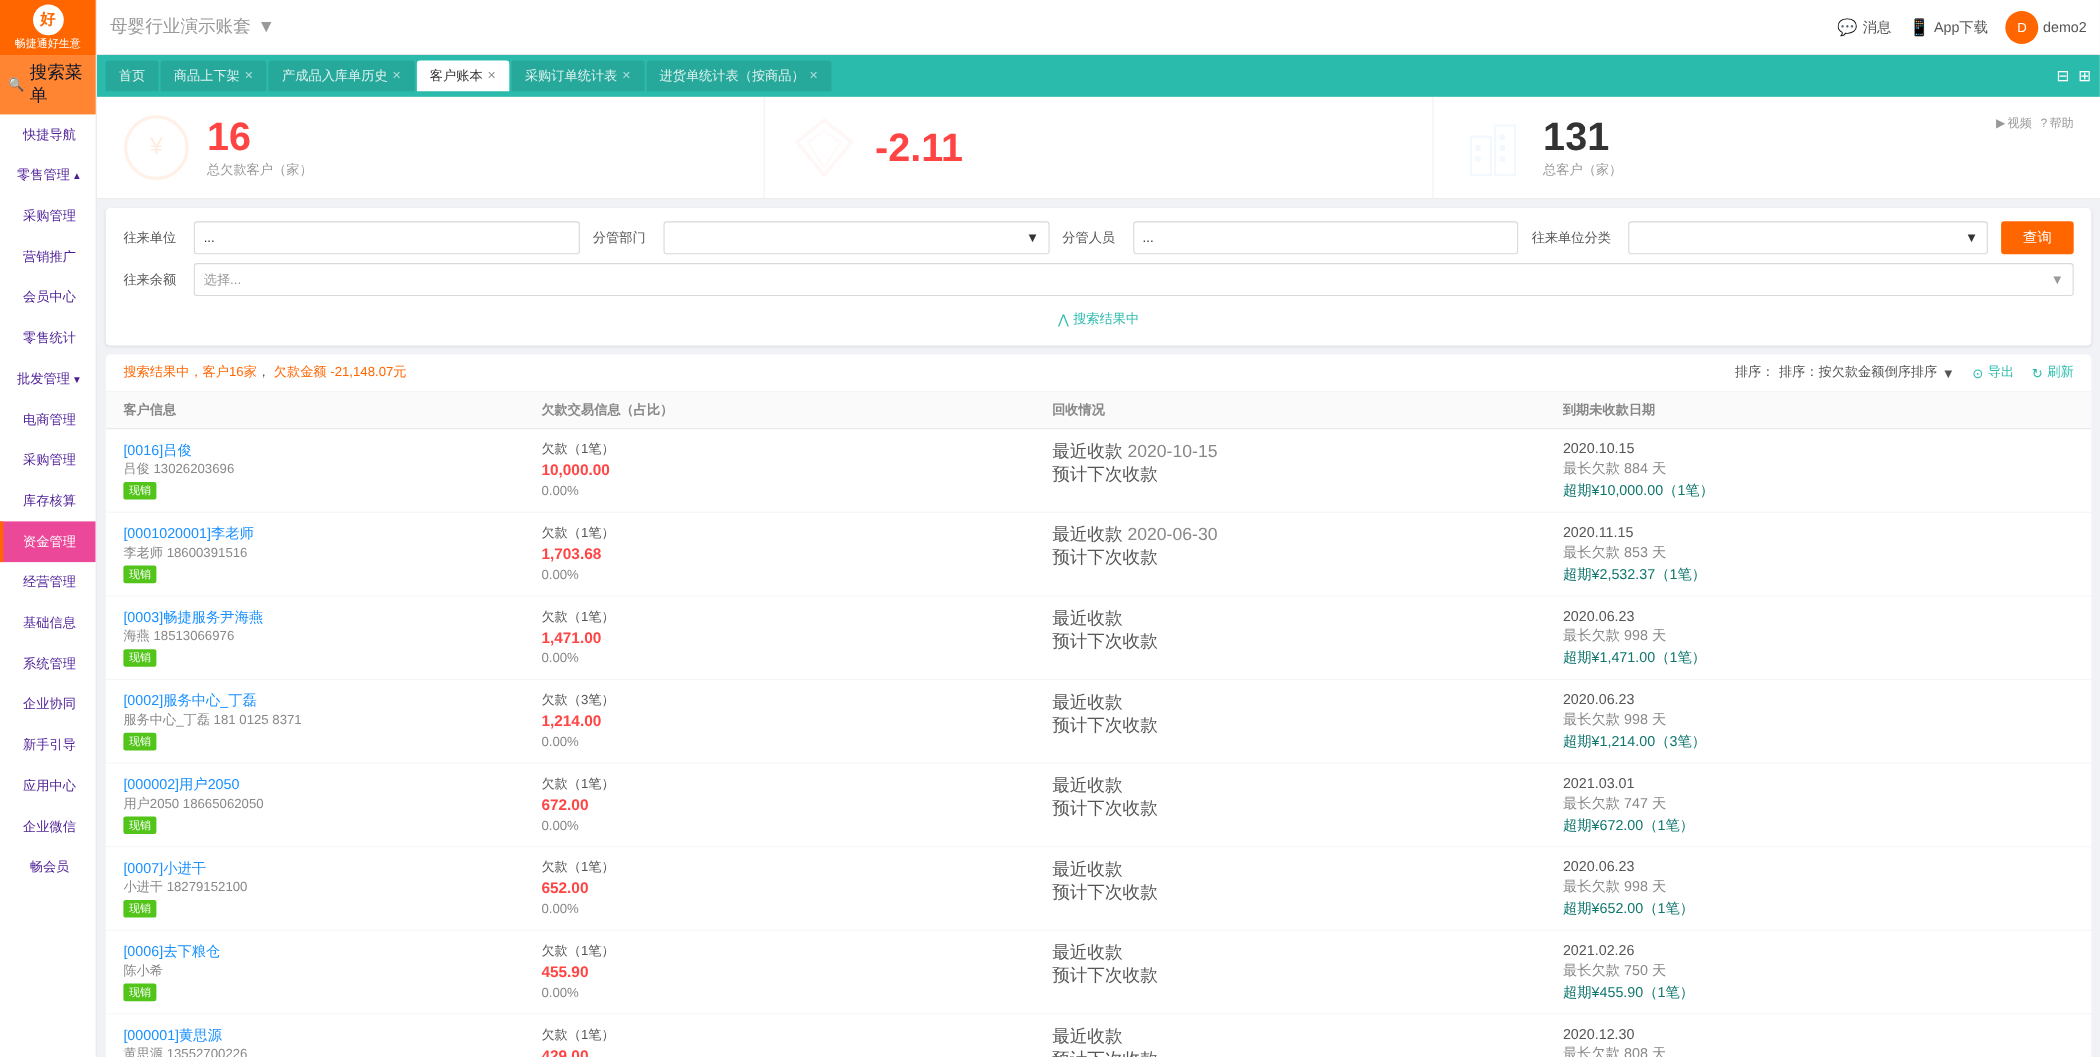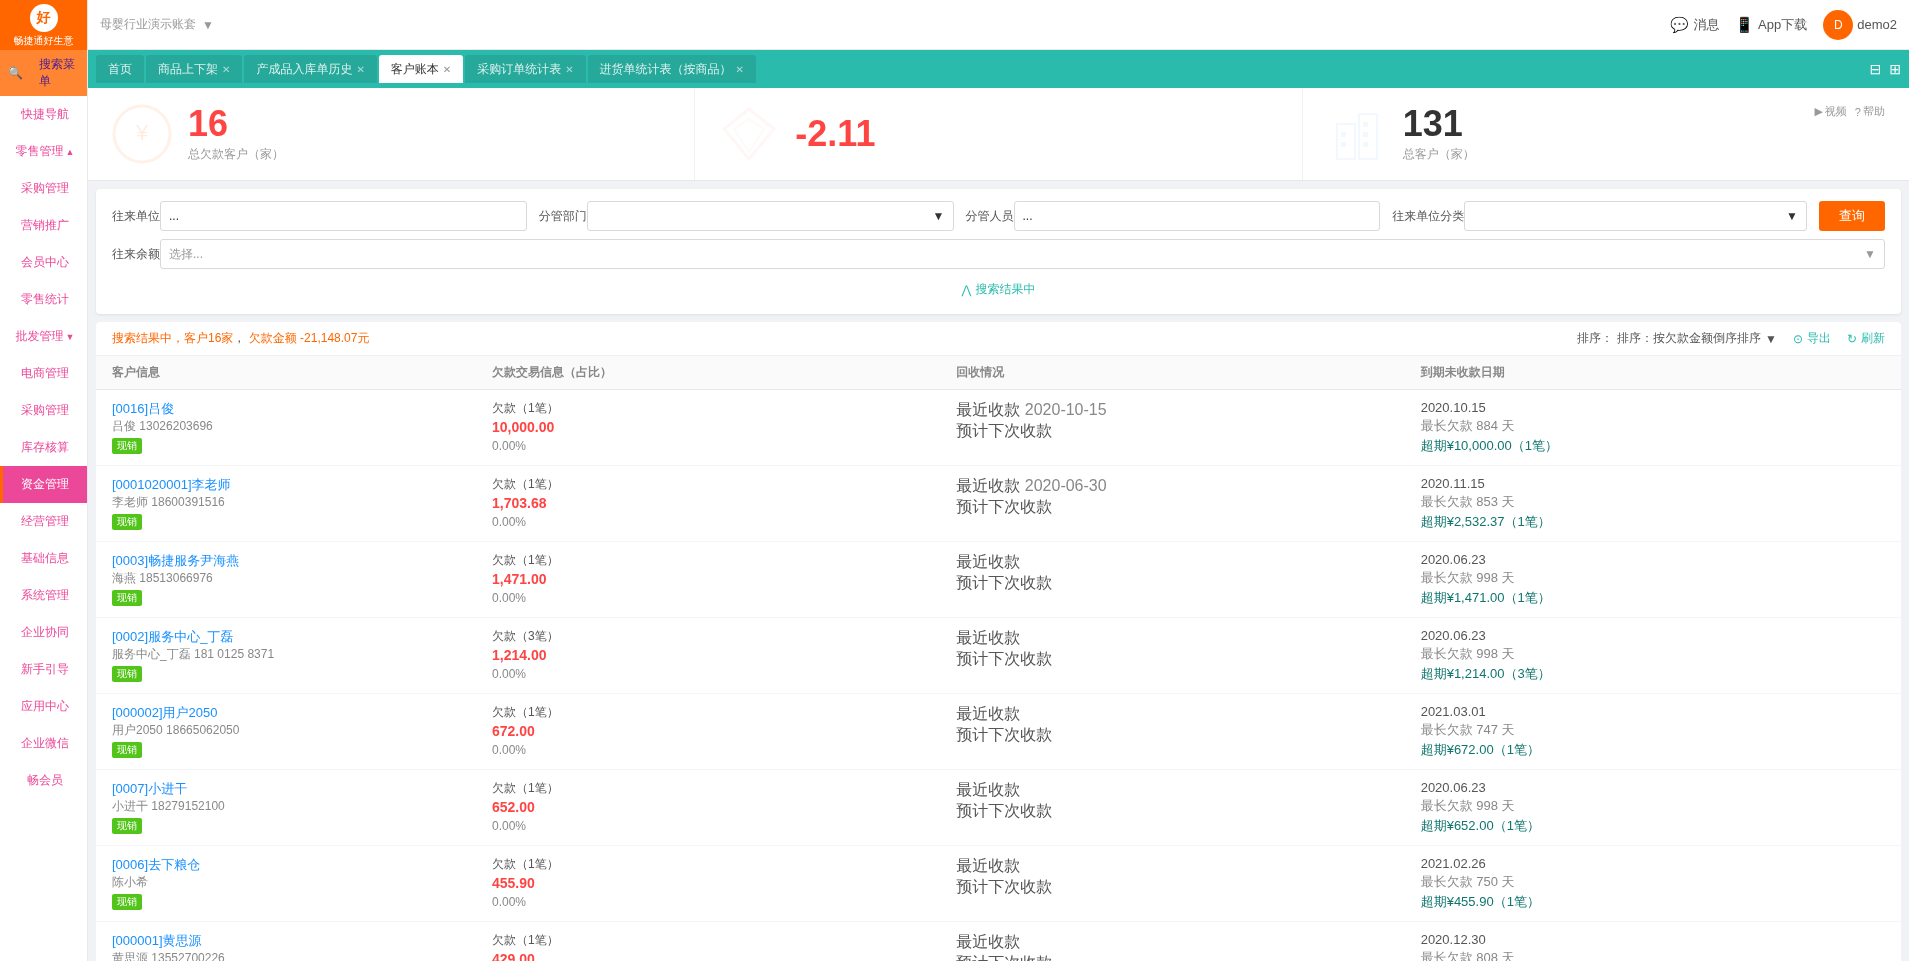--- a/index.html
+++ b/index.html
@@ -3,31 +3,31 @@
   <meta charset="utf-8">
   <style>
     * { margin: 0; padding: 0; box-sizing: border-box; }
     body { font-family: "Microsoft YaHei", "PingFang SC", sans-serif; font-size: 13px; background: #f5f5f5; color: #333; display: flex; height: 961px; overflow: hidden; }
 
     
     .sidebar { width: 88px; background: #fff; display: flex; flex-direction: column; border-right: 1px solid #e8e8e8; flex-shrink: 0; }
     .sidebar-logo { background: #ff6600; padding: 8px 4px; display: flex; align-items: center; justify-content: center; height: 50px; }
     .sidebar-logo-text { color: #fff; font-size: 11px; text-align: center; line-height: 1.3; }
     .sidebar-search { background: #ff8533; padding: 6px 8px; display: flex; align-items: center; gap: 4px; cursor: pointer; }
-    .sidebar-search-text { color: #4c1d95; font-size: 12px; margin-left: 12px; }
-    .sidebar-nav-item { padding: 10px 4px; text-align: center; cursor: pointer; font-size: 12px; color: #ec4899; border-left: 3px solid transparent; }
+    .sidebar-search-text { color: #0f172a; font-size: 16px; }
+    .sidebar-nav-item { padding: 10px 4px; text-align: center; cursor: pointer; font-size: 12px; color: #4c1d95; border-left: 3px solid transparent; }
     .sidebar-nav-item.active { background: #ec4899; color: #fff; border-left-color: #ff6600; }
     .sidebar-nav-item.has-arrow { display: flex; align-items: center; justify-content: center; gap: 2px; }
 
     
     .main { flex: 1; display: flex; flex-direction: column; overflow: hidden; }
 
     
     .topbar { height: 50px; background: #fff; display: flex; align-items: center; padding: 0 12px; border-bottom: 1px solid #e8e8e8; justify-content: space-between; flex-shrink: 0; }
-    .topbar-left { font-size: 12px; color: #999; display: flex; align-items: center; gap: 6px; }
+    .topbar-left { font-size: 16px; color: #999; display: flex; align-items: center; gap: 6px; }
     .topbar-right { display: flex; align-items: center; gap: 16px; font-size: 13px; color: #555; }
     .topbar-right-item { display: flex; align-items: center; gap: 4px; cursor: pointer; }
     .avatar { width: 30px; height: 30px; border-radius: 50%; background: #ff6600; display: flex; align-items: center; justify-content: center; color: #fff; font-size: 12px; }
 
     
     .tabs-bar { background: #2bbbad; display: flex; align-items: center; padding: 0 8px; height: 38px; flex-shrink: 0; gap: 2px; }
     .tab { display: flex; align-items: center; gap: 4px; padding: 0 12px; height: 28px; border-radius: 3px 3px 0 0; font-size: 12px; cursor: pointer; color: rgba(255,255,255,0.85); background: rgba(0,0,0,0.1); flex-shrink: 0; }
     .tab.active { background: #fff; color: #333; }
     .tab-close { font-size: 10px; color: inherit; opacity: 0.7; cursor: pointer; }
     .tabs-actions { margin-left: auto; display: flex; gap: 8px; color: #fff; font-size: 16px; cursor: pointer; }
@@ -45,21 +45,21 @@
     .stat-number.red { color: #ff4444; }
     .stat-number.pink { color: #ff4444; }
     .stat-number.dark { color: #333; font-weight: 900; }
     .stat-label { font-size: 12px; color: #999; margin-top: 4px; }
     .stat-card-actions { display: flex; gap: 8px; align-self: flex-start; font-size: 12px; color: #999; }
     .stat-card-actions span { cursor: pointer; display: flex; align-items: center; gap: 2px; }
 
     
     .filter-section { background: #fff; padding: 12px 16px; margin: 8px; border-radius: 4px; box-shadow: 0 1px 3px rgba(0,0,0,0.08); }
     .filter-row { display: flex; gap: 12px; align-items: center; margin-bottom: 8px; flex-wrap: wrap; }
-    .filter-group { display: flex; align-items: center; gap: 0; flex: 1; min-width: 200px; }
+    .filter-group { display: flex; align-items: center; gap: 16px; flex: 1; min-width: 200px; }
     .filter-label { font-size: 12px; color: #555; white-space: nowrap; }
     .filter-input { flex: 1; border: 1px solid #d9d9d9; border-radius: 3px; padding: 5px 8px; font-size: 12px; color: #333; display: flex; align-items: center; justify-content: space-between; cursor: pointer; height: 30px; }
     .filter-dropdown { border: 1px solid #d9d9d9; border-radius: 3px; padding: 5px 8px; font-size: 12px; color: #333; display: flex; align-items: center; justify-content: space-between; cursor: pointer; height: 30px; flex: 1; background: #fff; }
     .filter-select { border: 1px solid #d9d9d9; border-radius: 3px; padding: 5px 8px; font-size: 12px; color: #999; display: flex; align-items: center; justify-content: space-between; cursor: pointer; height: 30px; flex: 1; }
     .search-btn { background: #ff6600; color: #fff; border: none; border-radius: 3px; padding: 0 20px; height: 30px; font-size: 13px; cursor: pointer; white-space: nowrap; }
     .collapse-row { display: flex; align-items: center; justify-content: center; padding: 4px; cursor: pointer; color: #2bbbad; font-size: 12px; gap: 4px; }
 
     
     .results-bar { display: flex; align-items: flex-start; justify-content: space-between; padding: 8px 16px; background: #fff; margin: 0 8px; border-radius: 4px 4px 0 0; border-bottom: 1px solid #f0f0f0; gap: 48px; }
     .results-summary { font-size: 12px; color: #555; }

